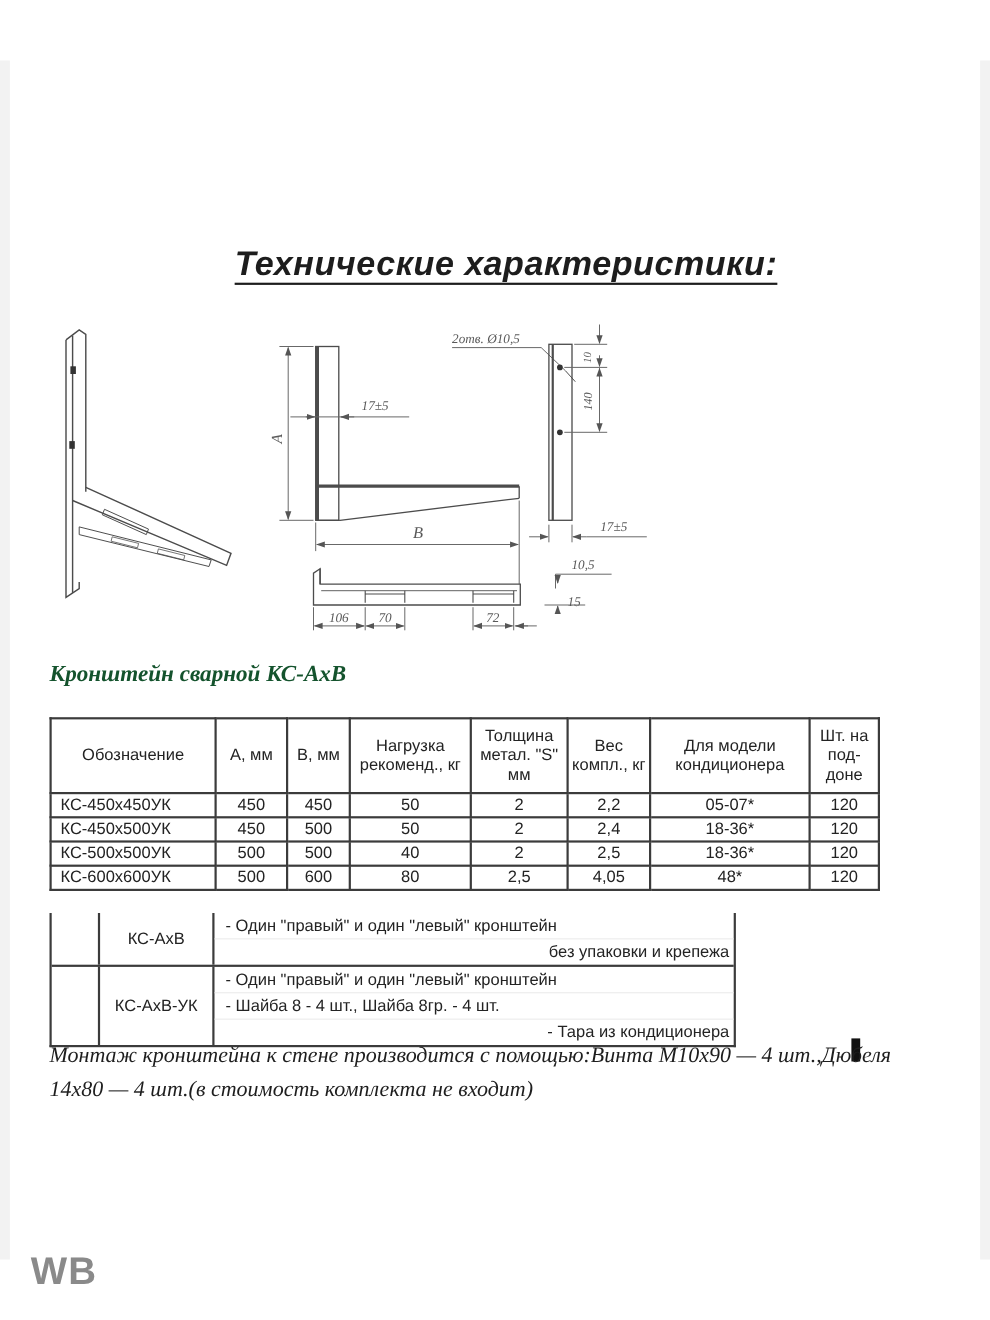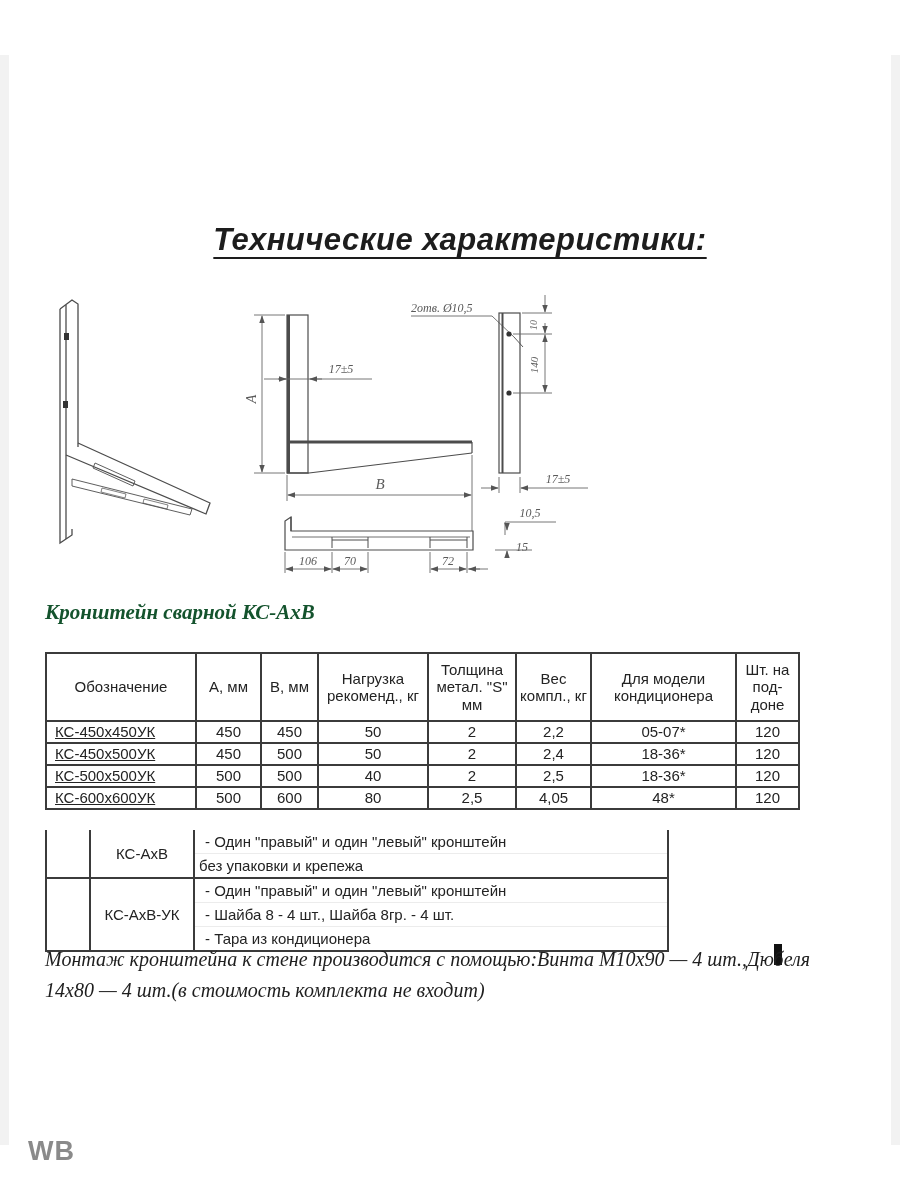--- a/index.html
+++ b/index.html
@@ -30,46 +30,46 @@
   }
 
   table.spec { position:absolute; left:45px; top:652px; width:753px;
     border-collapse:collapse; table-layout:fixed; }
   table.spec th, table.spec td {
     border:2px solid #3b3b3b; font-weight:normal; font-size:15px; color:#232323;
     text-align:center; vertical-align:middle; padding:1px 2px; line-height:1.15;
   }
   table.spec th { height:68px; }
   table.spec td { height:22px; }
-  table.spec td.model { text-align:left; padding-left:8px;text-decoration:underline; }
+  table.spec td.model { text-align:left; padding-left:8px; }
 
   .kit-table {
     position:absolute; left:45px; top:830px; width:624px;
     border:2px solid #3b3b3b; border-top:none; font-size:15px; color:#232323;
   }
   .kit-row { display:flex; }
   .kit-row.first { border-bottom:2px solid #3b3b3b; }
   .kit-narrow { width:44px; border-right:2px solid #3b3b3b; flex:none; }
   .kit-label { width:104px; border-right:2px solid #3b3b3b; flex:none;
     display:flex; align-items:center; justify-content:center; text-align:center; }
   .kit-content { flex:1; padding:0; }
   .kit-line { padding:2px 4px 2px 10px; line-height:19px; border-bottom:1px solid #ececec; }
-  .kit-line:last-child { border-bottom:none; }
+  .kit-line:last-child { border-bottom:none;text-align:right; }
   .kit-line.cont { padding-left:4px; }
   .corner-mark { position:absolute; left:774px; top:944px; width:8px; height:21px; background:#111; }
 
   .footer-note {
     position:absolute; left:45px; top:944px; width:815px;
     font-family:"Liberation Serif", serif; font-style:italic;
     font-size:20px; color:#1e1e1e; line-height:31px;
   }
 
   .watermark {
     position:absolute; left:28px; top:1136px;
-    font-family:"Liberation Sans", sans-serif; font-size:27px; font-weight:600;
+    font-family:"Liberation Sans", sans-serif; font-size:35px; font-weight:600;
     color:#8a8a8a; letter-spacing:1px;
   }
 </style>
 </head>
 <body>
 
 <div class="page">
   <div class="edge-strip left"></div>
   <div class="edge-strip right"></div>
 

